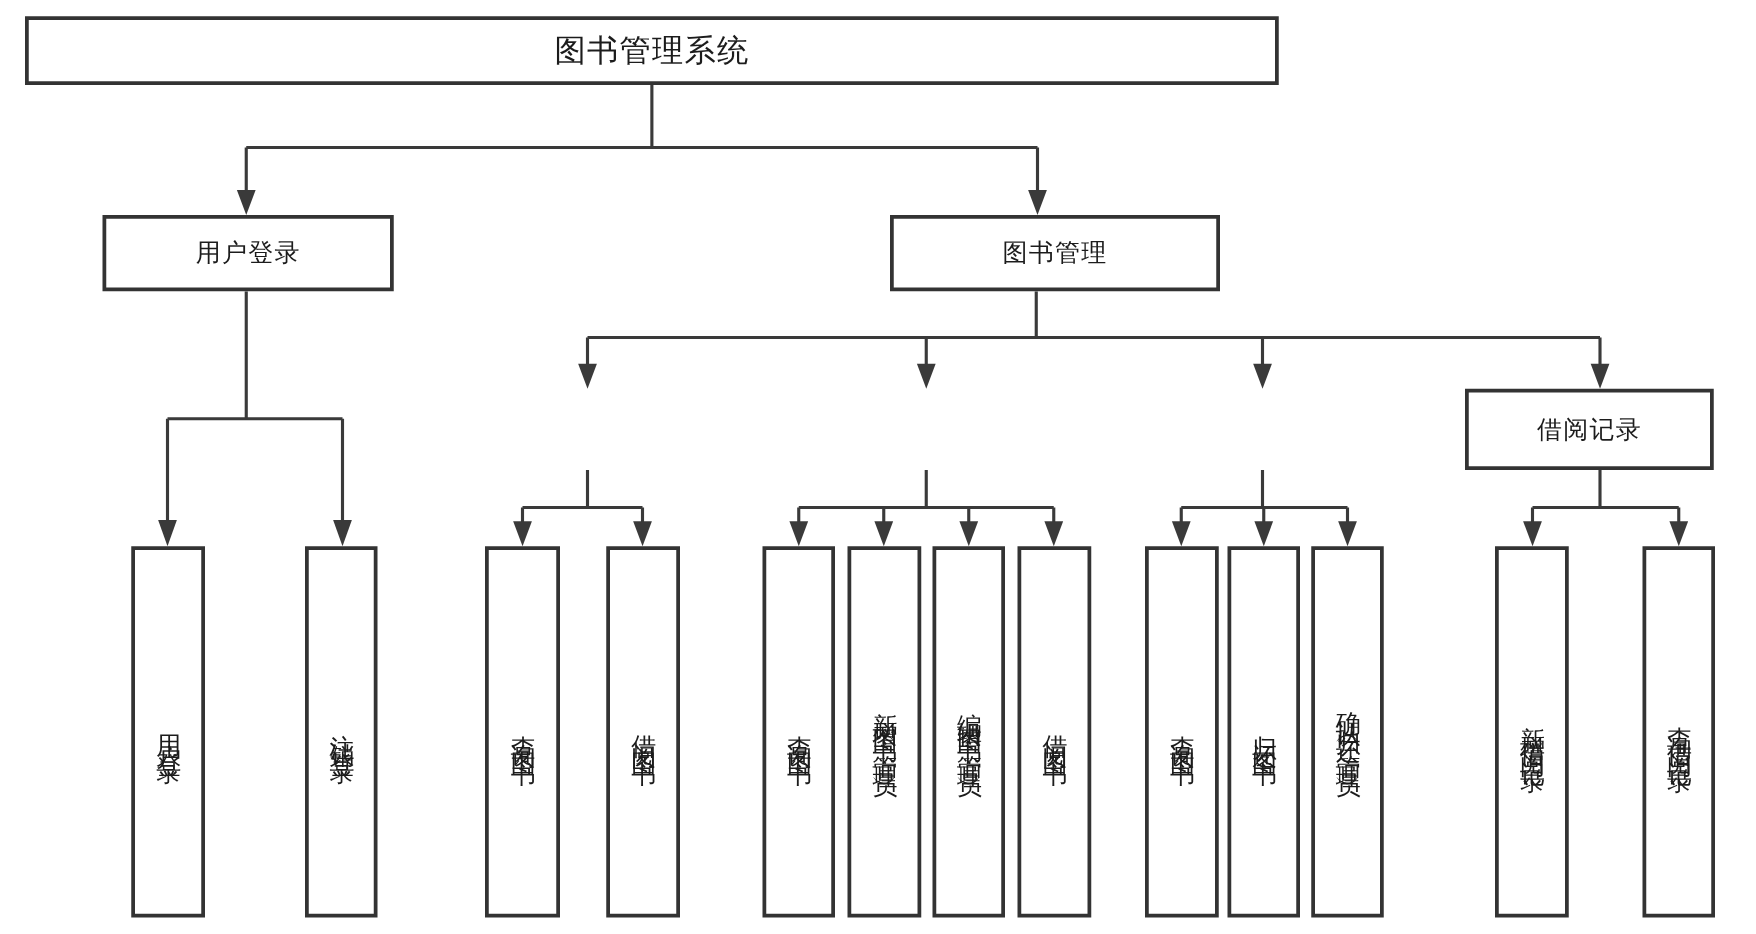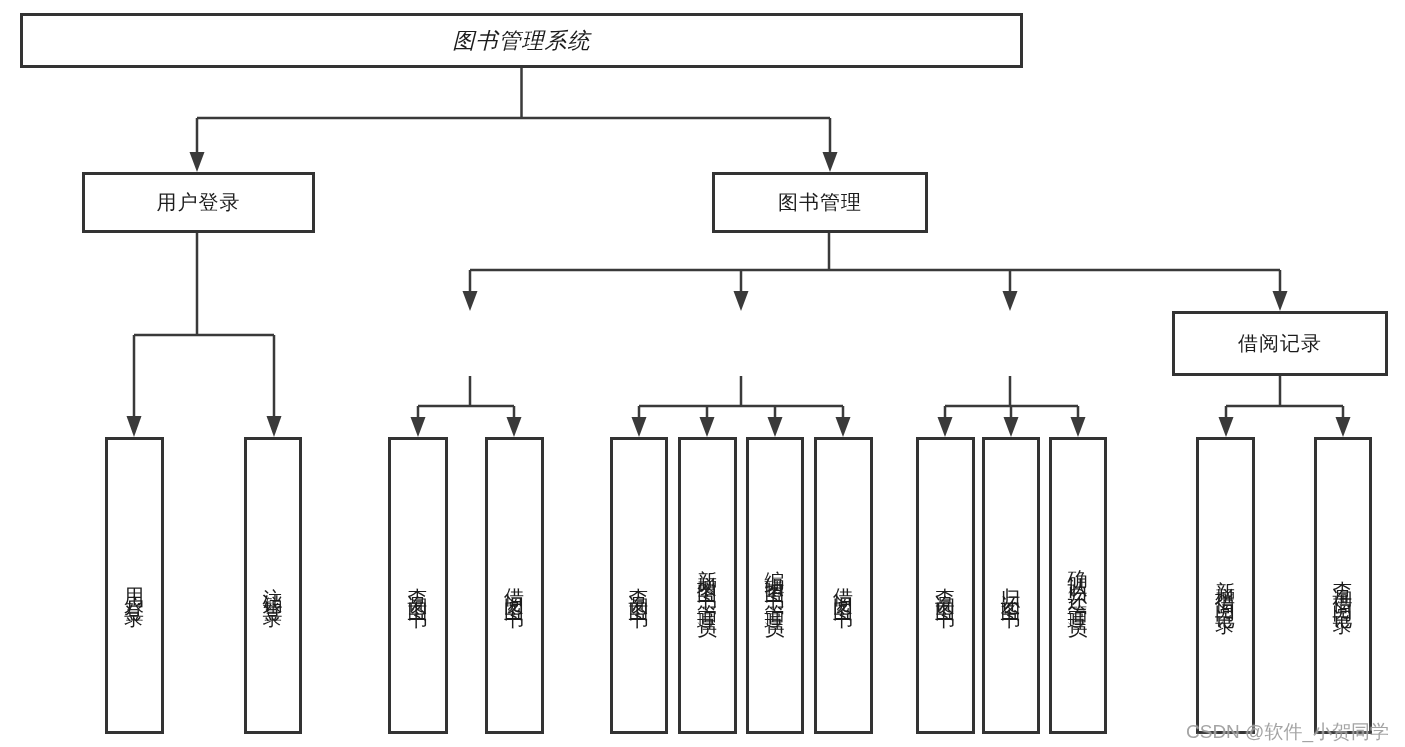--- a/index.html
+++ b/index.html
@@ -16,21 +16,21 @@
   .node{
     position:absolute;z-index:2;
     box-sizing:border-box;
     border:3px solid #333333;
     background:#ffffff;
     color:#1c1c1c;
     display:flex;align-items:center;justify-content:center;
     text-align:center;
   }
   .h{font-size:20px;letter-spacing:1px;}
-  .root-node{font-size:22px;letter-spacing:1px;font-style:italic;}
+  .root-node{font-size:25px;letter-spacing:1px;}
   .v{
     writing-mode:vertical-rl;
     text-orientation:mixed;
     font-size:20px;
     letter-spacing:7px;
     line-height:1;
   }
   .watermark{
     position:absolute;z-index:3;
     font-size:19px;
@@ -83,37 +83,36 @@
     <g>
       <path d="M1280,376 V406 M1226,406 H1343 M1226,406 V420 M1343,406 V420"></path>
       <polygon points="1218.5,417 1233.5,417 1226,437"></polygon>
       <polygon points="1335.5,417 1350.5,417 1343,437"></polygon>
     </g>
   </svg>
 
   <div class="node h root-node" style="left:20px;top:13px;width:1003px;height:55px;">图书管理系统</div>
 
   <div class="node h" style="left:82px;top:172px;width:233px;height:61px;">用户登录</div>
-  <div class="node h" style="left:712px;top:172px;width:216px;height:61px;">图书管理</div>
+  <div class="node h" style="left:712px;top:172px;width:264px;height:61px;">图书管理</div>
 
-  <div class="node h" style="left:1172px;top:311px;width:216px;height:65px;">借阅记录</div>
+  <div class="node h" style="left:1172px;top:311px;width:199px;height:65px;">借阅记录</div>
 
   <div class="node v" style="left:105px;top:437px;width:59px;height:297px;">用户登录</div>
   <div class="node v" style="left:244px;top:437px;width:58px;height:297px;">注销登录</div>
 
   <div class="node v" style="left:388px;top:437px;width:60px;height:297px;">查询图书</div>
   <div class="node v" style="left:485px;top:437px;width:59px;height:297px;">借阅图书</div>
 
   <div class="node v" style="left:610px;top:437px;width:58px;height:297px;">查询图书</div>
   <div class="node v" style="left:678px;top:437px;width:59px;height:297px;">新增图书（管理员）</div>
   <div class="node v" style="left:746px;top:437px;width:58px;height:297px;">编辑图书（管理员）</div>
   <div class="node v" style="left:814px;top:437px;width:59px;height:297px;">借阅图书</div>
 
   <div class="node v" style="left:916px;top:437px;width:59px;height:297px;">查询图书</div>
   <div class="node v" style="left:982px;top:437px;width:58px;height:297px;">归还图书</div>
   <div class="node v" style="left:1049px;top:437px;width:58px;height:297px;">确认归还（管理员）</div>
 
   <div class="node v" style="left:1196px;top:437px;width:59px;height:297px;">新增借阅记录</div>
   <div class="node v" style="left:1314px;top:437px;width:58px;height:297px;">查询借阅记录</div>
 
-  <div class="watermark" style="left:1186px;top:719px;">CSDN @软件_小贺同学</div>
 
 </div>
 
 </body></html>

